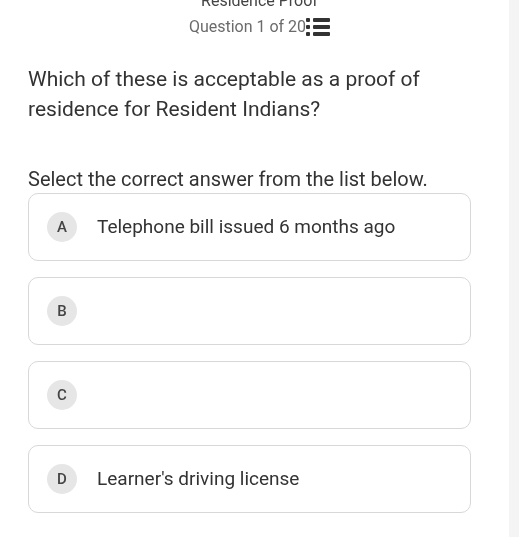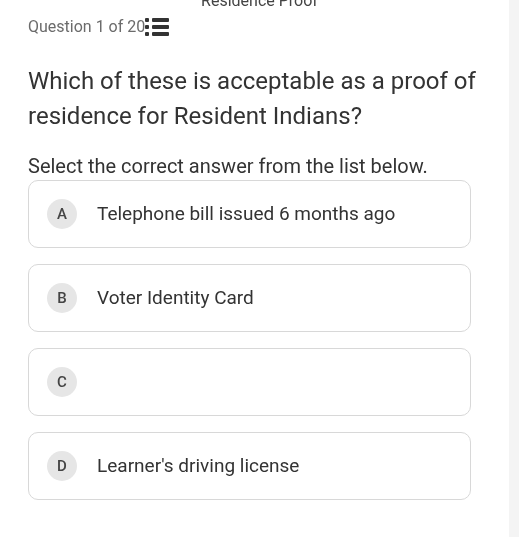--- a/index.html
+++ b/index.html
@@ -23,21 +23,21 @@
     .header-title-cut {
       text-align: center;
       color: #444;
       font-size: 16px;
       line-height: 1;
       margin-top: -7px;
       overflow: hidden;
     }
     .top-row {
       display: flex;
-      justify-content: flex-start;
+      justify-content: center;
       align-items: center;
       margin-top: 8px;
       margin-bottom: 28px;
     }
     .progress-text {
       color: #6b6b6b;
       font-size: 16px;
     }
     .list-icon {
       width: 24px;
@@ -59,23 +59,23 @@
       border-radius: 1px;
     }
     .list-icon-bar {
       flex: 1;
       height: 4px;
       background: #333;
       border-radius: 1px;
     }
     .question-text {
       color: #333;
-      font-size: 24px;
+      font-size: 21px;
       line-height: 1.45;
-      margin-bottom: 18px;
+      margin-bottom: 40px;
       font-weight: 400;
     }
     .instruction-text {
       color: #333;
       font-size: 20px;
       line-height: 1.4;
       font-weight: 400;
     }
     .options {
       display: flex;
@@ -149,21 +149,20 @@
 
   <div class="instruction-text">Select the correct answer from the list below.</div>
 
   <div class="options">
     <div class="option">
       <div class="option-badge">A</div>
       <div class="option-text">Telephone bill issued 6 months ago</div>
     </div>
     <div class="option">
       <div class="option-badge">B</div>
-      <div class="option-text">Voter Identity Card</div>
     </div>
     <div class="option">
       <div class="option-badge">C</div>
     </div>
     <div class="option">
       <div class="option-badge">D</div>
       <div class="option-text">Learner's driving license</div>
     </div>
   </div>
 

